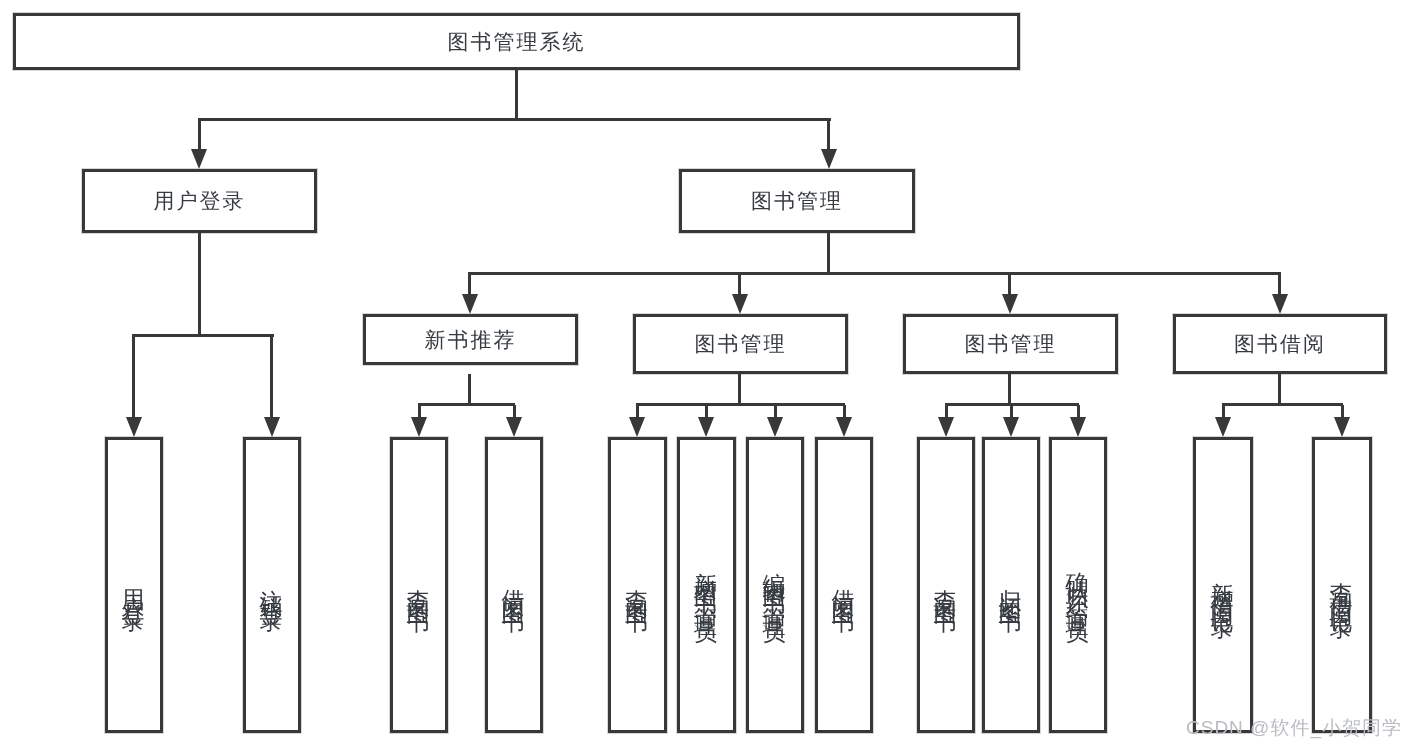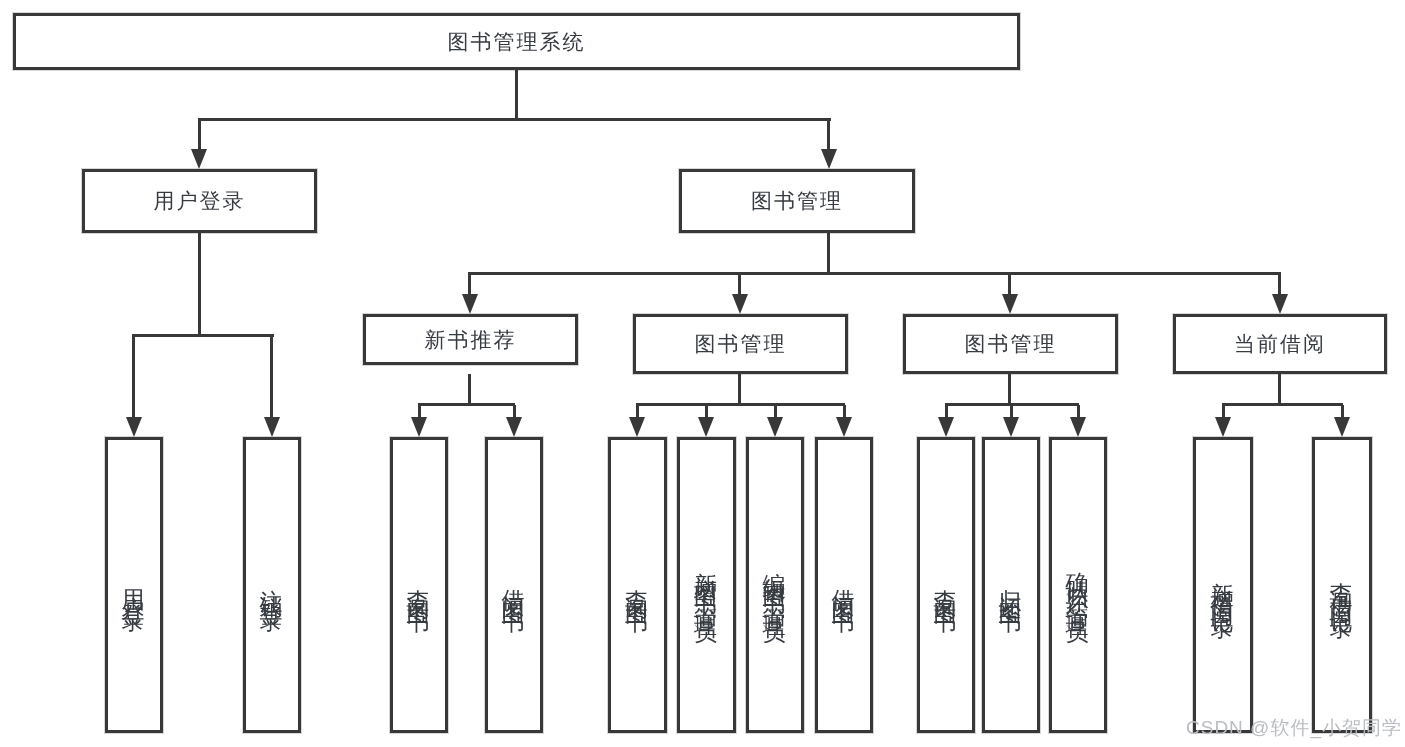--- a/index.html
+++ b/index.html
@@ -85,21 +85,21 @@
   <div class="box" style="left:363px;top:314px;width:215px;height:51px">
     <span class="h-label">新书推荐</span>
   </div>
   <div class="box" style="left:633px;top:314px;width:215px;height:60px">
     <span class="h-label">图书管理</span>
   </div>
   <div class="box" style="left:903px;top:314px;width:215px;height:60px">
     <span class="h-label">图书管理</span>
   </div>
   <div class="box" style="left:1173px;top:314px;width:214px;height:60px">
-    <span class="h-label">当前借阅</span>
+    <span class="h-label">图书借阅</span>
   </div>
 
   <div class="vline" style="left:468px;top:374px;height:31px"></div>
   <div class="hline" style="left:418px;top:403px;width:97px"></div>
   <div class="vline" style="left:738px;top:374px;height:31px"></div>
   <div class="hline" style="left:636px;top:403px;width:209px"></div>
   <div class="vline" style="left:1008px;top:374px;height:31px"></div>
   <div class="hline" style="left:945px;top:403px;width:134px"></div>
   <div class="vline" style="left:1278px;top:374px;height:31px"></div>
   <div class="hline" style="left:1222px;top:403px;width:121px"></div>

